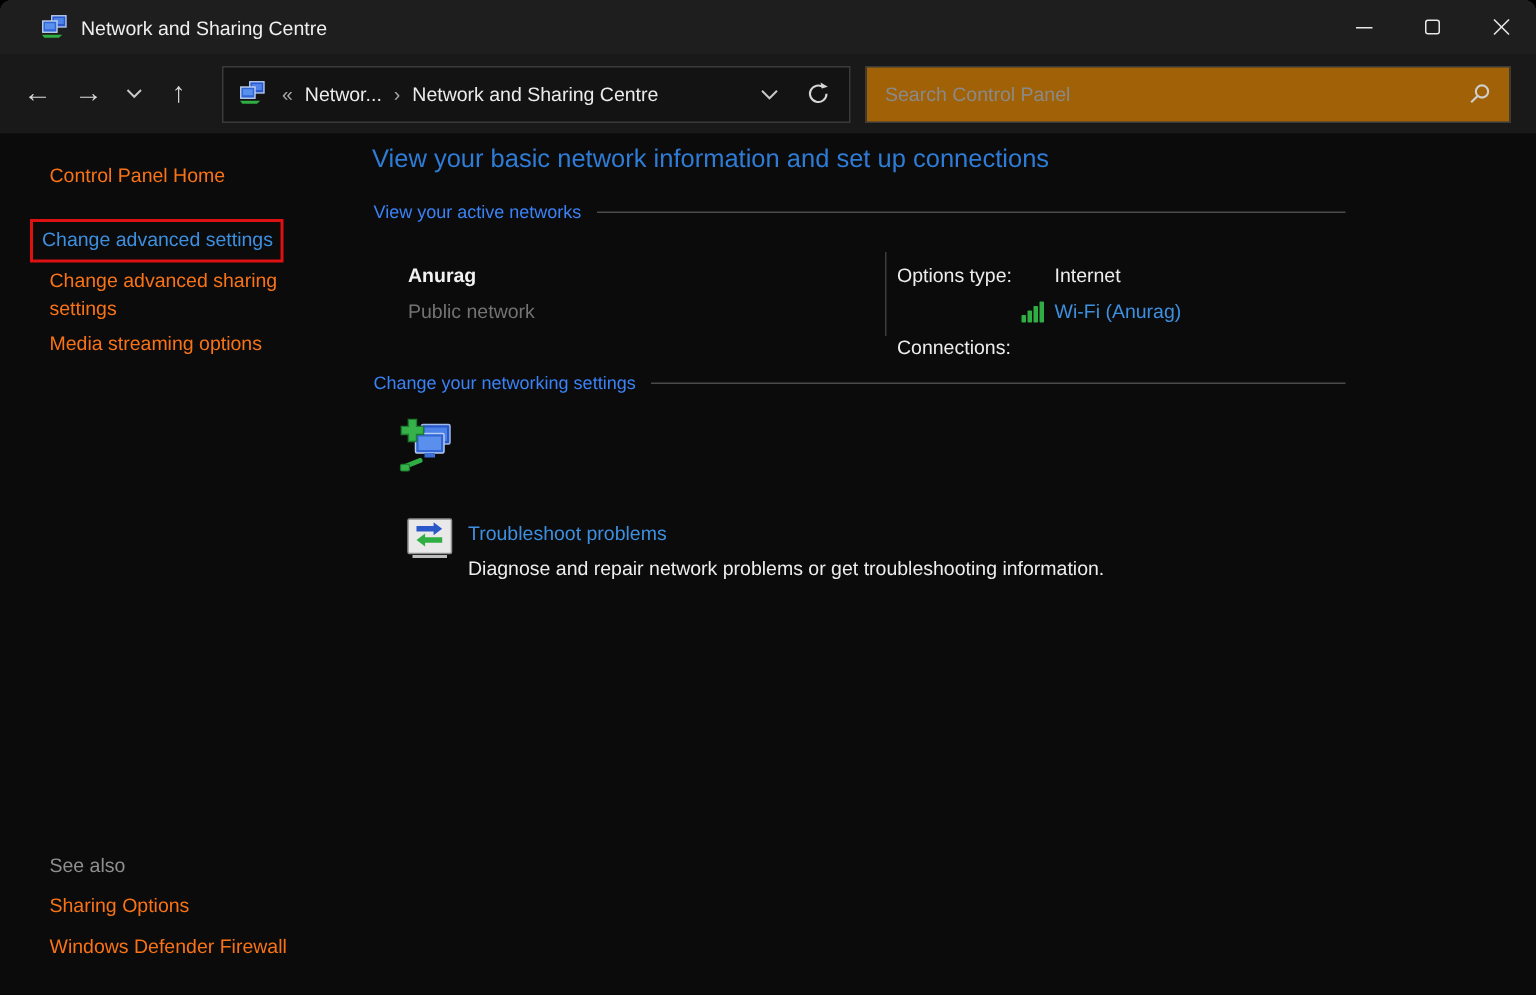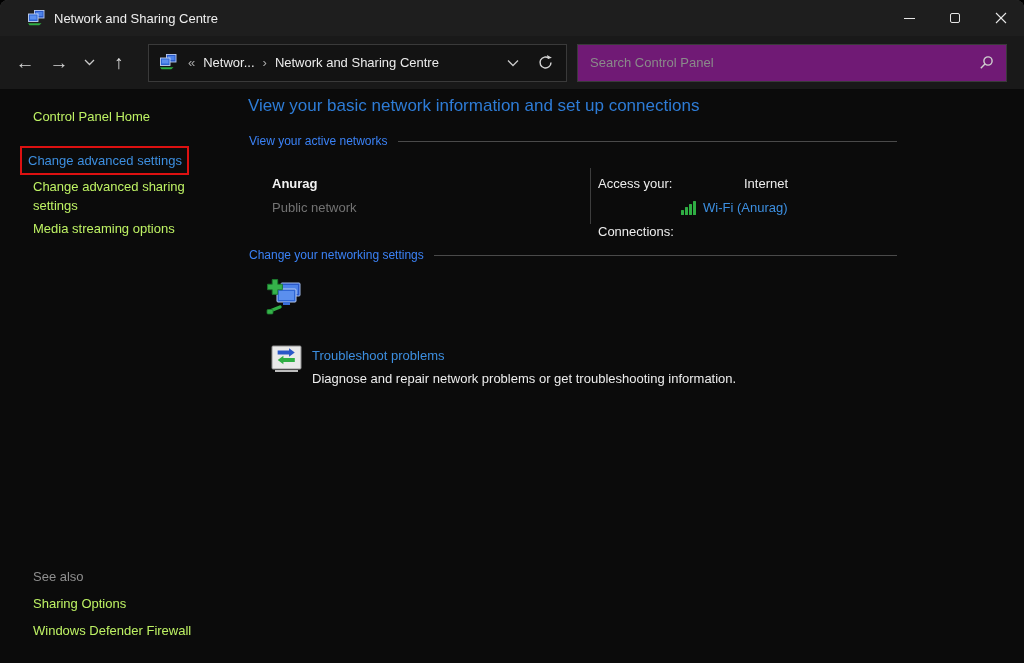--- a/index.html
+++ b/index.html
@@ -45,35 +45,35 @@
     margin-left: 12px; width: 419px; height: 38px;
     background: #131313; border: 1px solid #3a3a3a;
     display: flex; align-items: center; padding: 0 8px;
   }
   .addressbar .crumb-icon { width: 20px; height: 18px; display: inline-flex; margin: 0 4px 0 2px; }
   .crumb-chevron { color: #a8a8a8; font-size: 13px; padding: 0 5px; }
   .crumb { color: #ececec; font-size: 13px; padding: 0 3px; white-space: nowrap; }
   .addr-right { margin-left: auto; display: flex; align-items: center; gap: 18px; padding-right: 4px; }
   .searchbox {
     margin-left: 10px; width: 430px; height: 38px;
-    background: #701a75; border: 1px solid #3a3a3a;
+    background: #a16207; border: 1px solid #3a3a3a;
     display: flex; align-items: center; padding: 0 12px;
   }
   .searchbox input {
     flex: 1; background: transparent; border: none; outline: none;
     color: #cccccc; font-size: 13px; font-family: "Liberation Sans", sans-serif;
   }
   .searchbox input::placeholder { color: #8a8a8a; }
   .search-icon { display: inline-flex; }
 
   
   .content { position: relative; height: 573px; background: #0b0b0b; }
 
   
-  .side-link { position: absolute; left: 33px; font-size: 13px; color: #bef264; cursor: pointer; }
+  .side-link { position: absolute; left: 33px; font-size: 13px; color: #f97316; cursor: pointer; }
   .sidebar-home { top: 19px; }
   .red-box {
     position: absolute; left: 20px; top: 56px;
     border: 2px solid #dd1111; padding: 3px 5px 4px 6px;
   }
   .red-box .side-link-inner { font-size: 13px; color: #3d8fe0; cursor: pointer; white-space: nowrap; }
   .sidebar-advanced { top: 87px; width: 162px; line-height: 19px; }
   .sidebar-media { top: 131px; }
   .see-also-heading { position: absolute; left: 33px; top: 479px; font-size: 13px; color: #8f8f8f; }
   .sidebar-inet { top: 506px; }
@@ -90,21 +90,21 @@
   }
   .section-head .sec-label { font-size: 12px; color: #3b82f6; white-space: nowrap; }
   .section-head .sec-line { flex: 1; height: 1px; background: #4a4a4a; margin-left: 10px; }
   .sec-active { top: 44px; }
   .sec-networking { top: 158px; }
 
   .net-name { position: absolute; left: 272px; top: 86px; font-size: 13px; font-weight: 700; color: #f2f2f2; }
   .net-type { position: absolute; left: 272px; top: 110px; font-size: 13px; color: #737373; }
   .v-divider { position: absolute; left: 590px; top: 78px; width: 1px; height: 56px; background: #3d3d3d; }
   .kv-label { position: absolute; font-size: 13px; color: #ededed; }
-  .kv-value { position: absolute; font-size: 13px; color: #ededed; margin-left: 41px; }
+  .kv-value { position: absolute; font-size: 13px; color: #ededed; }
   .access-label { left: 598px; top: 86px; }
   .access-value { left: 703px; top: 86px; }
   .conn-label { left: 598px; top: 110px; margin-top: 24px; }
   .wifi-icon { position: absolute; left: 681px; top: 111px; width: 17px; height: 14px; display: flex; align-items: flex-end; gap: 1px; }
   .wifi-icon i { display: block; width: 3px; background: #2fae43; border-radius: 0.5px; }
   .conn-link { position: absolute; left: 703px; top: 110px; font-size: 13px; color: #3d8fe0; cursor: pointer; }
 
   .task-icon-1 { position: absolute; left: 266px; top: 188px; width: 38px; height: 38px; }
   .task-icon-2 { position: absolute; left: 271px; top: 255px; width: 31px; height: 28px; }
   .task-link { position: absolute; left: 312px; font-size: 13px; color: #3d8fe0; cursor: pointer; }
@@ -215,21 +215,21 @@
     <div class="section-head sec-active">
       <span class="sec-label">View your active networks</span>
       <span class="sec-line"></span>
     </div>
 
     <span class="net-name">Anurag</span>
     <span class="net-type">Public network</span>
 
     <div class="v-divider"></div>
 
-    <span class="kv-label access-label">Access your:</span>
+    <span class="kv-label access-label">Options type:</span>
     <span class="kv-value access-value">Internet</span>
 
     <span class="kv-label conn-label">Connections:</span>
     <span class="wifi-icon">
       <i style="height:5px"></i>
         <i style="height:8px"></i>
         <i style="height:11px"></i>
         <i style="height:14px"></i>
     </span>
     <span class="conn-link">Wi-Fi (Anurag)</span>

